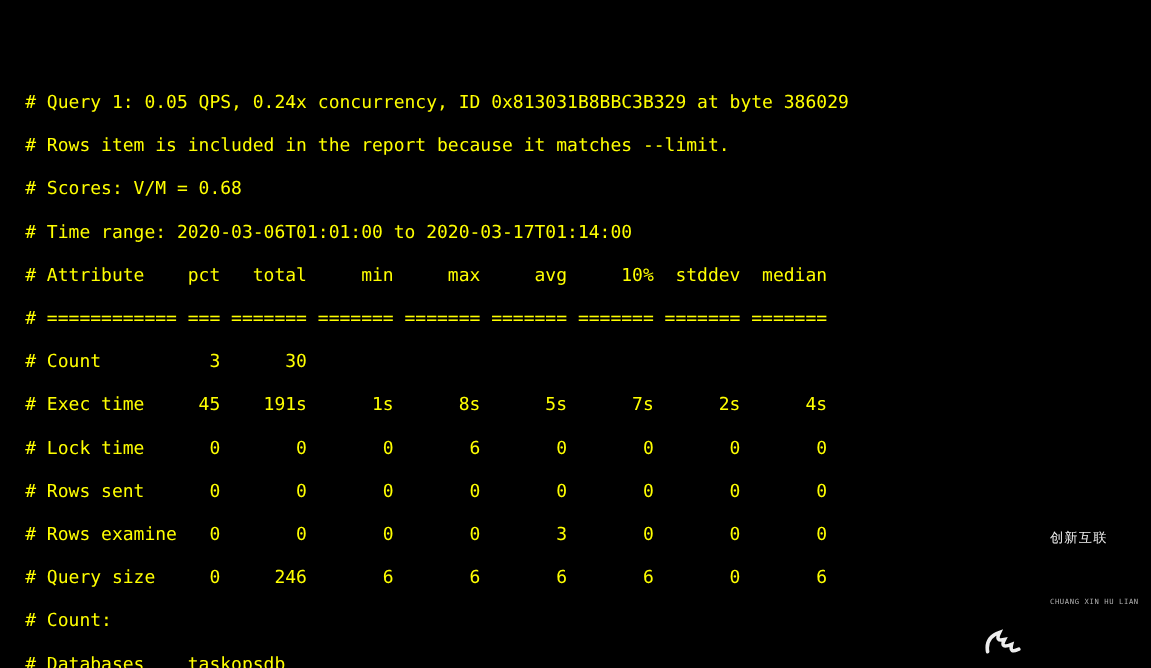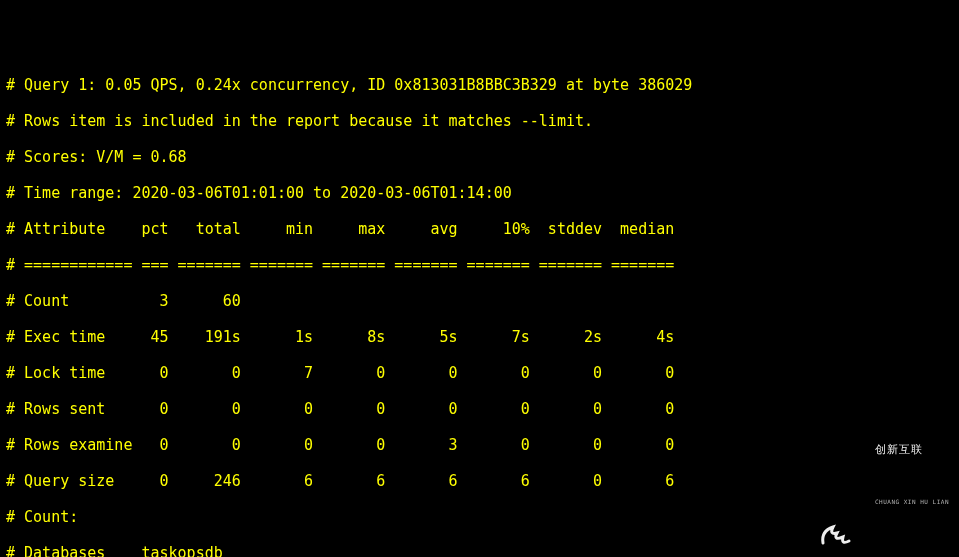--- a/index.html
+++ b/index.html
@@ -13,21 +13,21 @@
   body {
     font-family: "Menlo", "Consolas", "DejaVu Sans Mono", monospace;
     font-size: 15px;
     line-height: 18px;
     color: #ffff00;
     white-space: pre;
     padding: 4px 6px;
     box-sizing: border-box;
     position: relative;
   }
-  .row { display: block; }
+  .row { display: block; margin-left: 15px; }
   .watermark {
     position: absolute;
     right: 10px;
     bottom: 10px;
     display: flex;
     align-items: flex-end;
     gap: 22px;
     opacity: 0.95;
   }
   .watermark svg { display: block; }
@@ -47,26 +47,26 @@
   }
 </style>
 </head>
 <body>
 
 
 
 <span class="row"># Query 1: 0.05 QPS, 0.24x concurrency, ID 0x813031B8BBC3B329 at byte 386029</span>
 <span class="row"># Rows item is included in the report because it matches --limit.</span>
 <span class="row"># Scores: V/M = 0.68</span>
-<span class="row"># Time range: 2020-03-06T01:01:00 to 2020-03-06T01:14:00</span>
+<span class="row"># Time range: 2020-03-06T01:01:00 to 2020-03-17T01:14:00</span>
 <span class="row"># Attribute    pct   total     min     max     avg     10%  stddev  median</span>
 <span class="row"># ============ === ======= ======= ======= ======= ======= ======= =======</span>
-<span class="row"># Count          3      60</span>
+<span class="row"># Count          3      30</span>
 <span class="row"># Exec time     45    191s      1s      8s      5s      7s      2s      4s</span>
-<span class="row"># Lock time      0       0       7       0       0       0       0       0</span>
+<span class="row"># Lock time      0       0       0       6       0       0       0       0</span>
 <span class="row"># Rows sent      0       0       0       0       0       0       0       0</span>
 <span class="row"># Rows examine   0       0       0       0       3       0       0       0</span>
 <span class="row"># Query size     0     246       6       6       6       6       0       6</span>
 <span class="row"># Count:</span>
 <span class="row"># Databases    taskopsdb</span>
 
 
 
 
 

